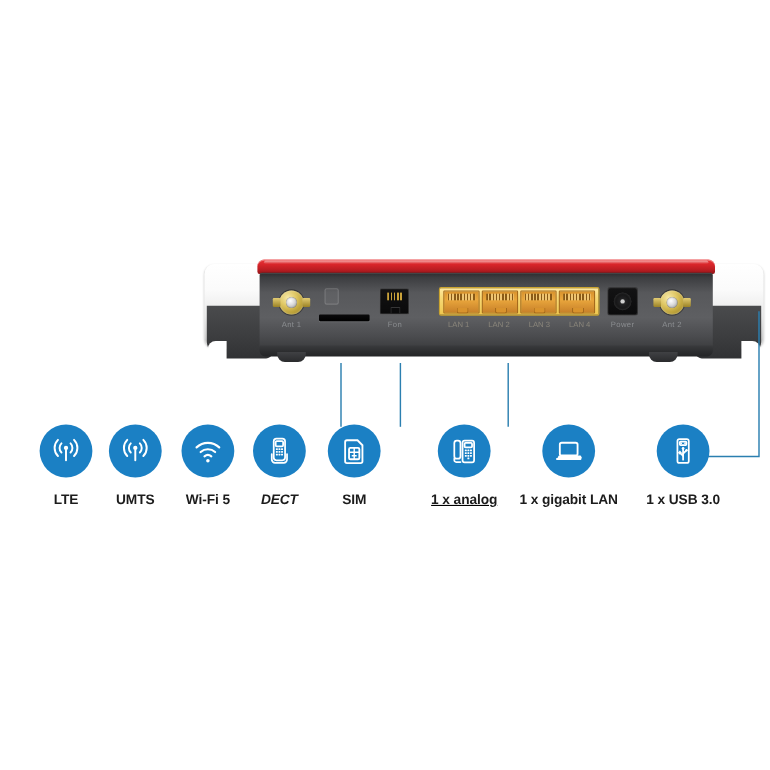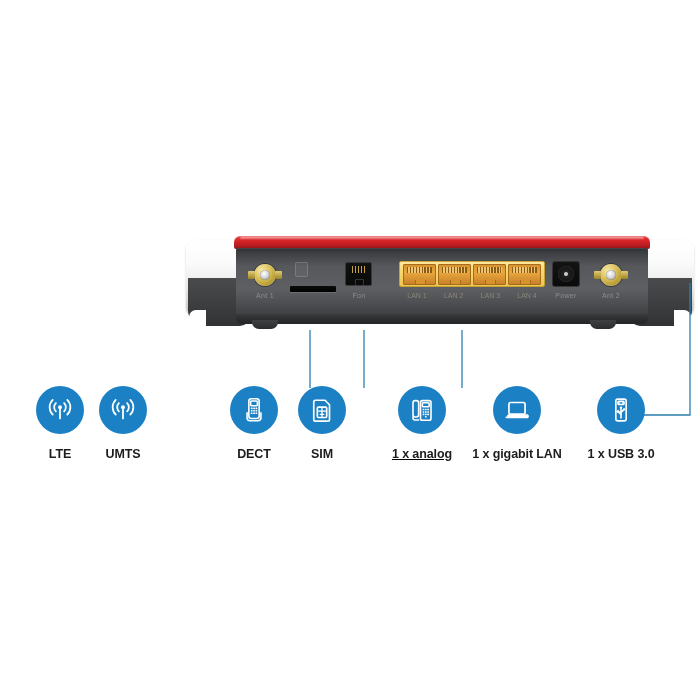--- a/index.html
+++ b/index.html
@@ -333,22 +333,33 @@
           <path d="M16 15 L16 25"></path>
           <path d="M11.6 8.6 a6.2 6.2 0 0 0 0 8.8"></path>
           <path d="M20.4 8.6 a6.2 6.2 0 0 1 0 8.8"></path>
           <path d="M8.2 5.2 a11 11 0 0 0 0 15.6"></path>
           <path d="M23.8 5.2 a11 11 0 0 1 0 15.6"></path>
         </svg>
       </div>
       <div class="feat-label">UMTS</div>
     </div>
 
-
-    <div class="feature" style="left:196px;">
+    <div class="feature" style="left:131px;">
+      <div class="circle" style="background:#1b80c4;">
+        <svg width="30" height="30" viewBox="0 0 32 32" fill="none" stroke="#ffffff" stroke-width="2.1" stroke-linecap="round">
+          <path d="M5 12.5 a16 16 0 0 1 22 0"></path>
+          <path d="M9 17 a10.5 10.5 0 0 1 14 0"></path>
+          <path d="M12.7 21.2 a5.2 5.2 0 0 1 6.6 0"></path>
+          <circle cx="16" cy="25.4" r="1.7" fill="#fff" stroke="none"></circle>
+        </svg>
+      </div>
+      <div class="feat-label">Wi-Fi 5</div>
+    </div>
+
+    <div class="feature" style="left:196px;font-style:italic;">
       <div class="circle" style="background:#1b80c4;">
         <svg width="30" height="30" viewBox="0 0 32 32" fill="none" stroke="#ffffff" stroke-width="1.7">
           <rect x="10.5" y="4" width="11" height="21" rx="2.6"></rect>
           <rect x="12.4" y="6.4" width="7.2" height="5" rx="1"></rect>
           <g fill="#ffffff" stroke="none">
             <rect x="12.6" y="13.4" width="1.9" height="1.7" rx=".4"></rect>
             <rect x="15.1" y="13.4" width="1.9" height="1.7" rx=".4"></rect>
             <rect x="17.6" y="13.4" width="1.9" height="1.7" rx=".4"></rect>
             <rect x="12.6" y="16" width="1.9" height="1.7" rx=".4"></rect>
             <rect x="15.1" y="16" width="1.9" height="1.7" rx=".4"></rect>

